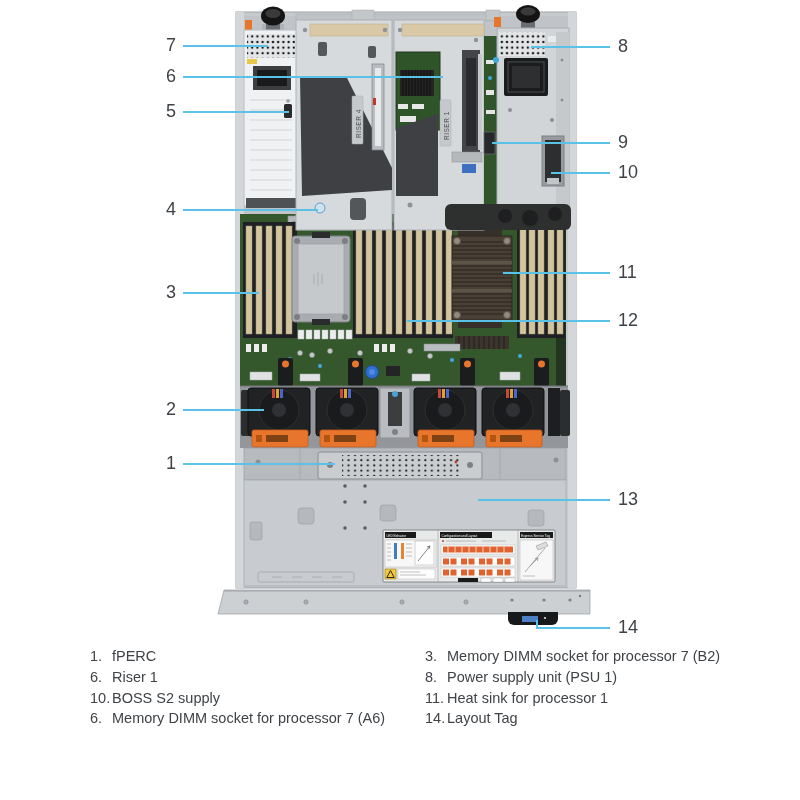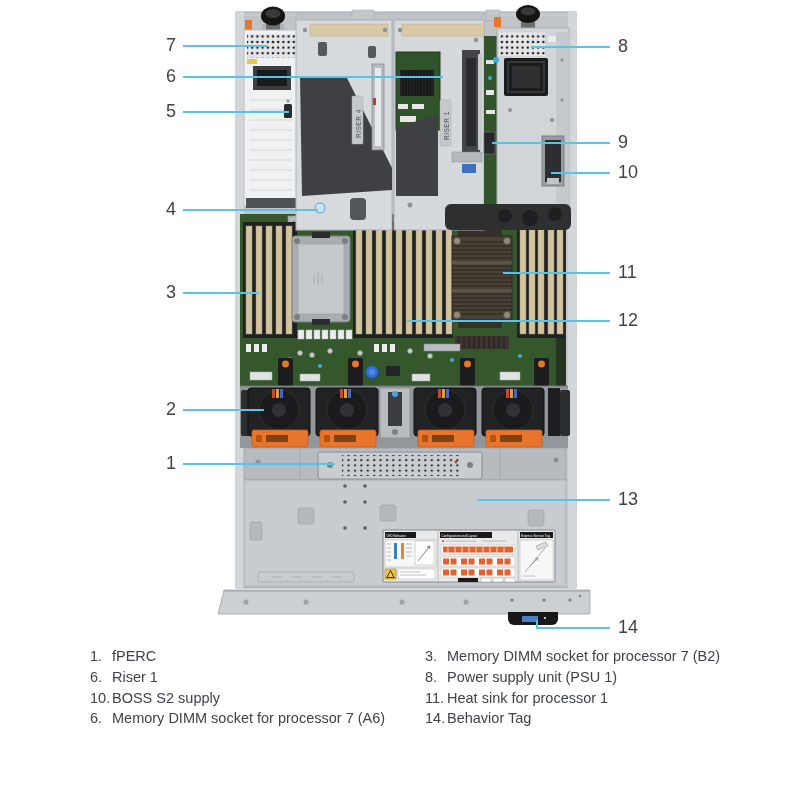--- a/index.html
+++ b/index.html
@@ -465,14 +465,14 @@
 </div>
 
 <div class="legend">
   <div class="legend-item"><span class="num">1.</span><span>fPERC</span></div>
   <div class="legend-item"><span class="num">3.</span><span>Memory DIMM socket for processor 7 (B2)</span></div>
   <div class="legend-item"><span class="num">6.</span><span>Riser 1</span></div>
   <div class="legend-item"><span class="num">8.</span><span>Power supply unit (PSU 1)</span></div>
   <div class="legend-item"><span class="num">10.</span><span>BOSS S2 supply</span></div>
   <div class="legend-item"><span class="num">11.</span><span>Heat sink for processor 1</span></div>
   <div class="legend-item"><span class="num">6.</span><span>Memory DIMM socket for processor 7 (A6)</span></div>
-  <div class="legend-item"><span class="num">14.</span><span>Behavior Tag</span></div>
+  <div class="legend-item"><span class="num">14.</span><span>Layout Tag</span></div>
 </div>
 
 </body></html>

